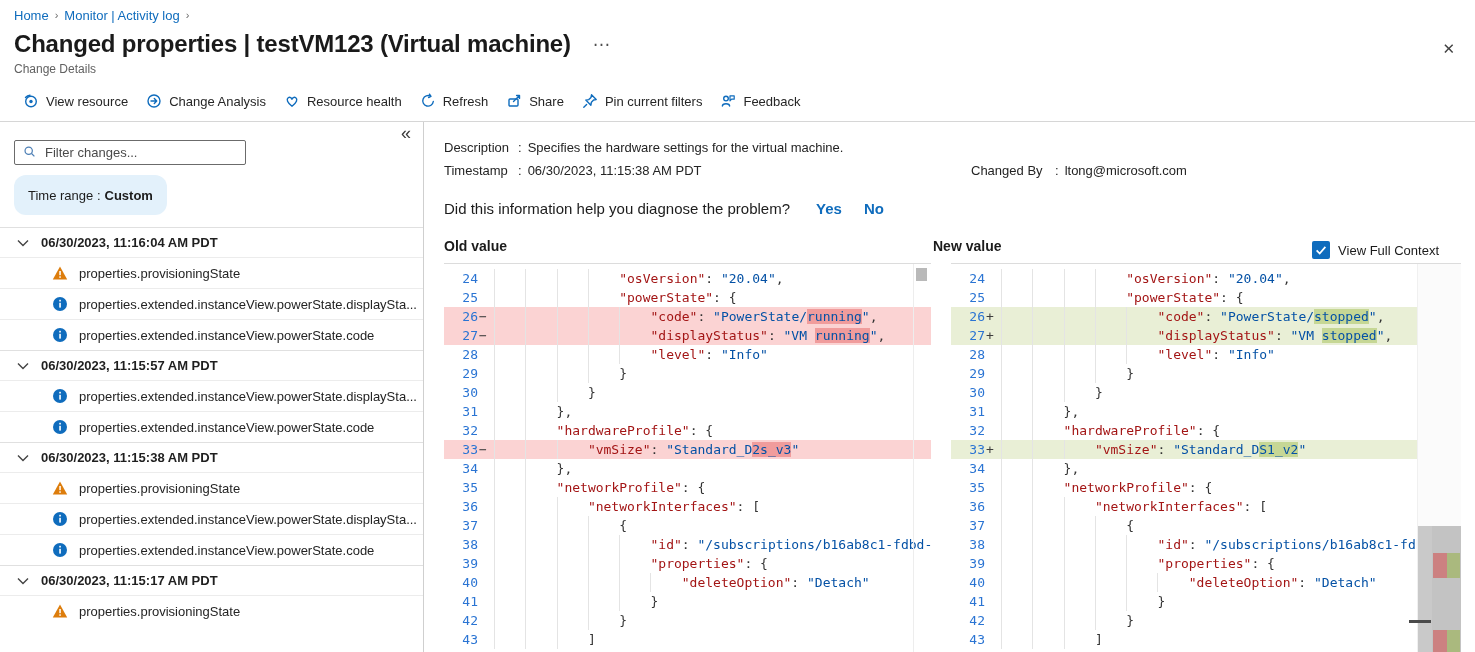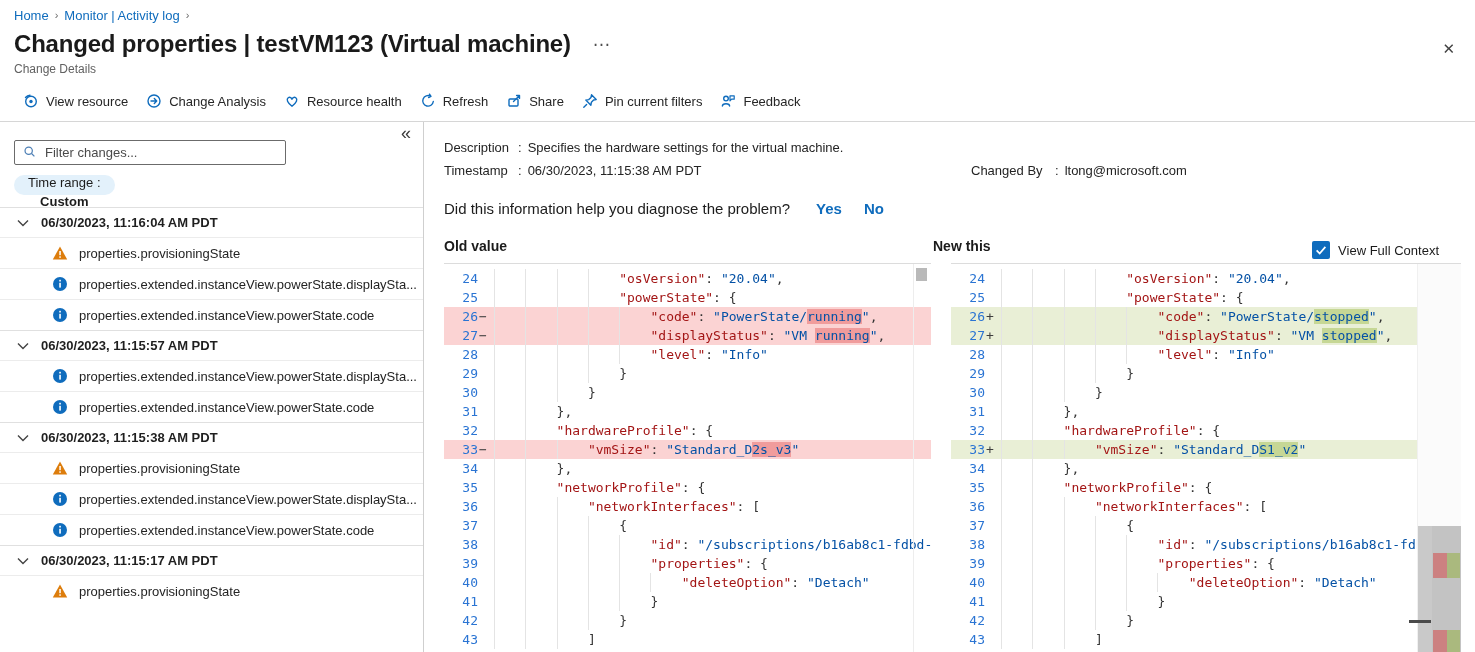--- a/index.html
+++ b/index.html
@@ -18,24 +18,24 @@
   .closebtn{position:absolute;top:38px;right:18px;background:none;border:none;font-size:15px;color:#424242;cursor:pointer;padding:2px;}
   .sub{font-size:12px;color:#616161;margin-top:3px;}
   .toolbar{display:flex;align-items:center;margin-top:13px;}
   .tbtn{display:flex;align-items:center;gap:7px;border:none;background:none;font-family:inherit;font-size:13px;color:#262626;padding:4px 9px;cursor:pointer;}
   .tbtn .icn{color:var(--accent);display:flex;align-items:center;}
 
   
   .body{display:flex;height:530px;}
   .sidebar{width:424px;border-right:1px solid #cfcfcf;position:relative;overflow:hidden;flex:none;}
   .collapse{position:absolute;top:0px;right:12px;font-size:18px;color:#3a3a3a;cursor:pointer;line-height:22px;}
-  .filter{margin:18px 0 0 14px;width:272px;height:25px;border:1px solid #6b6b6b;border-radius:2px;display:flex;align-items:center;gap:7px;padding:0 8px;background:#fff;}
+  .filter{margin:18px 0 0 14px;width:232px;height:25px;border:1px solid #6b6b6b;border-radius:2px;display:flex;align-items:center;gap:7px;padding:0 8px;background:#fff;}
   .filter input{border:none;outline:none;flex:1;font-size:13px;font-family:inherit;color:#333;background:transparent;}
   .filter input::placeholder{color:#4a4a4a;}
-  .pill{display:inline-flex;align-items:center;margin:10px 0 0 14px;height:20px;background:var(--pill-bg);border-radius:12px;padding:0 14px;font-size:13px;color:#1c1c1c;cursor:pointer;gap:4px;flex-direction:column;}
+  .pill{display:inline-flex;align-items:center;margin:10px 0 0 14px;height:40px;background:var(--pill-bg);border-radius:12px;padding:0 14px;font-size:13px;color:#1c1c1c;cursor:pointer;gap:4px;}
   .pill b{font-weight:700;}
   .changelist{margin-top:12px;}
   .grouphead{height:30px;display:flex;align-items:center;gap:11px;padding-left:16px;border-top:1px solid #e0e0e0;font-size:13px;font-weight:700;color:#1f1f1f;cursor:pointer;}
   .grouphead .chev{display:flex;color:#444;}
   .sitem{height:31px;display:flex;align-items:center;gap:11px;padding-left:52px;border-top:1px solid #ececec;font-size:13px;color:#242424;cursor:pointer;white-space:nowrap;overflow:hidden;}
   .sitem.sel{background:var(--selected-row);}
   .sitem .sicn{display:flex;flex:none;}
   .warn{color:var(--warning-icon);}
   .info{color:var(--info-icon);}
 
@@ -333,21 +333,21 @@
 
       <div class="question">
         <span>Did this information help you diagnose the problem?</span>
         <a class="qlink yes">Yes</a>
         <a class="qlink no">No</a>
       </div>
 
       <div class="valhead">
         <div class="vh-old"><span>Old value</span></div>
         <div class="vh-new">
-          <span>New this</span>
+          <span>New value</span>
           <label class="vfc">
             <span class="cb">
                 <svg width="14" height="14" viewBox="0 0 16 16">
                   <path d="M3 8.5 L6.5 12 L13 4.5" fill="none" stroke="#fff" stroke-width="2"></path>
                 </svg>
               </span>
             <span>View Full Context</span>
           </label>
         </div>
       </div>

